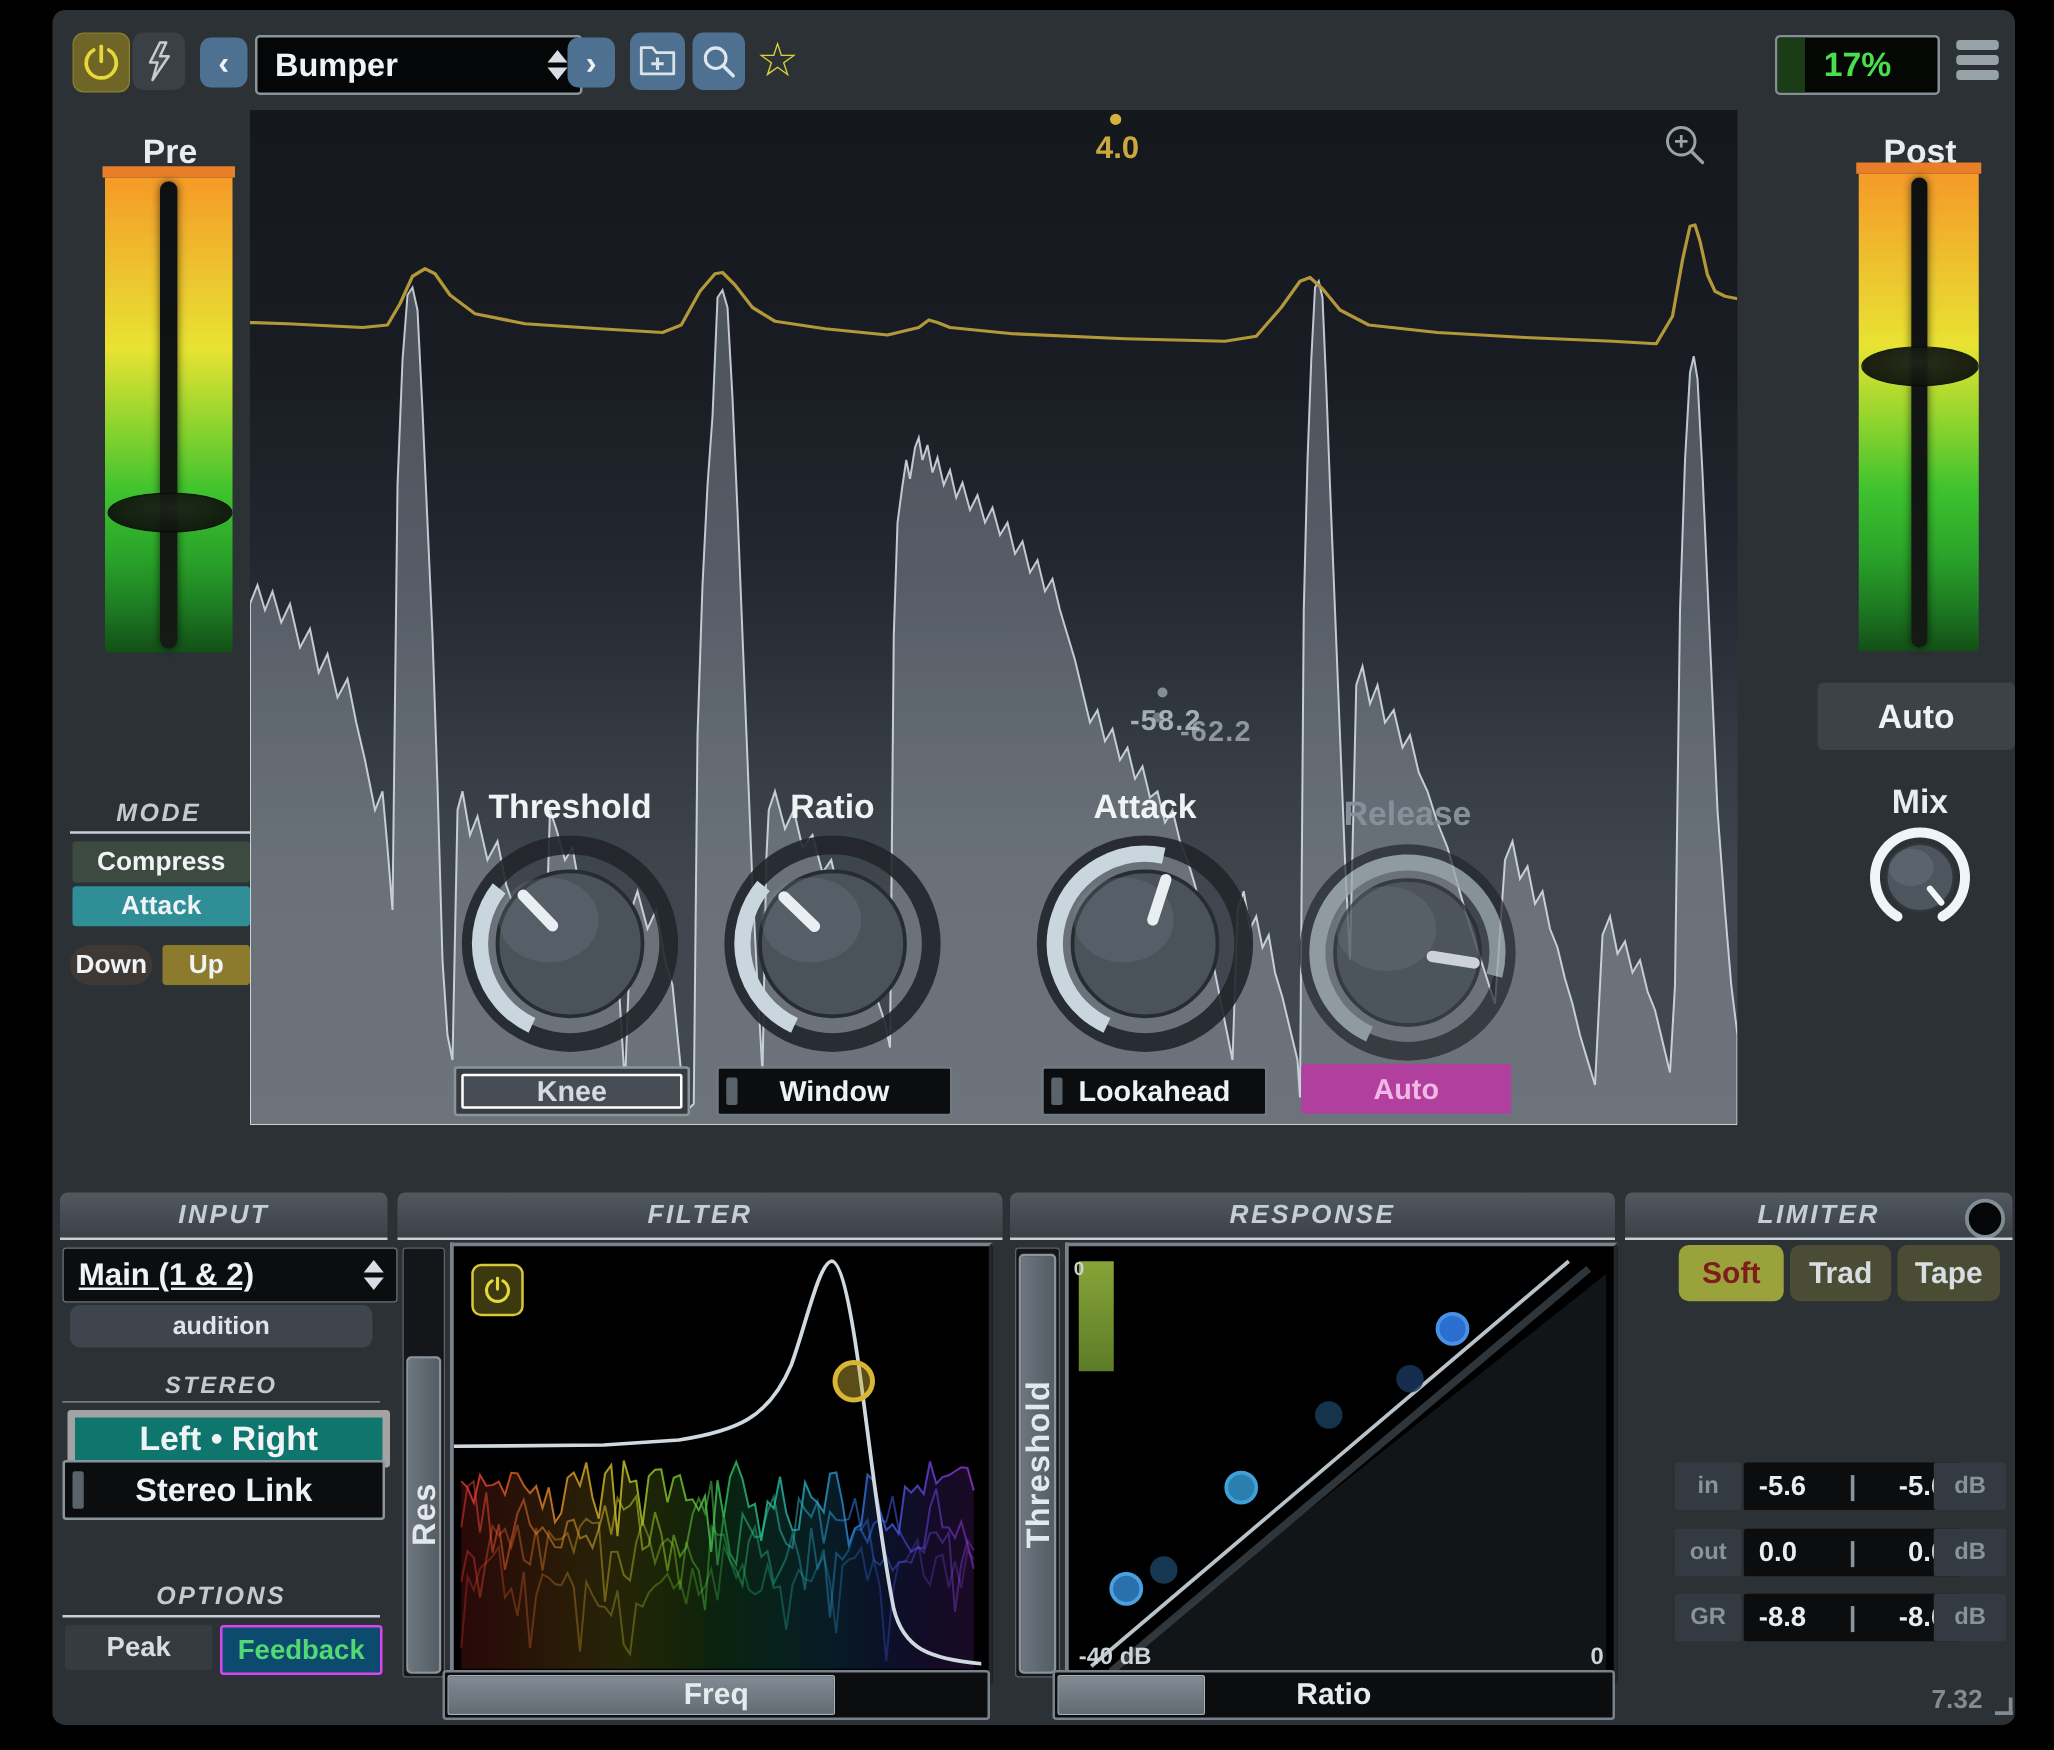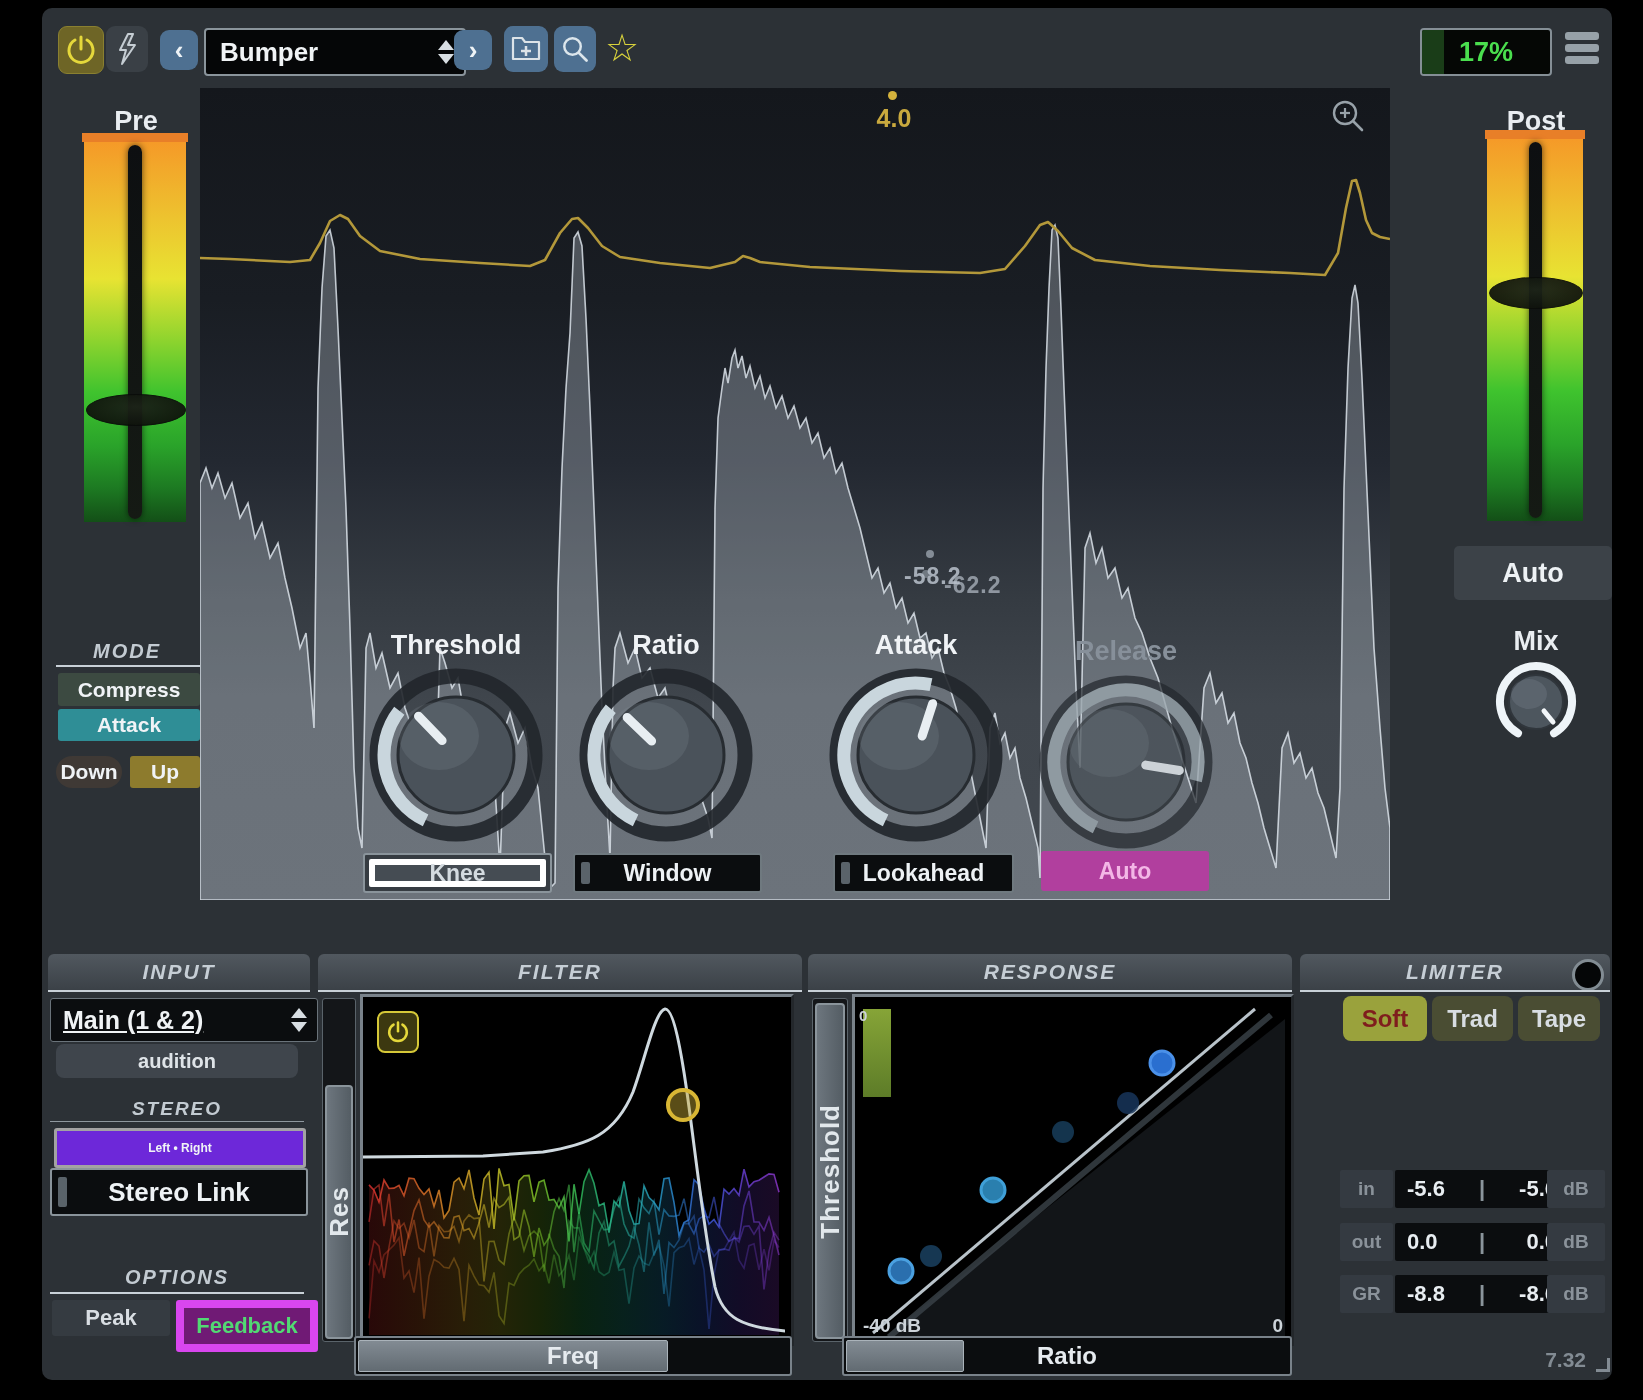--- a/index.html
+++ b/index.html
@@ -33,21 +33,21 @@
 
   
   .display{background:linear-gradient(180deg,#14171c 0%,#191d23 26%,#232831 46%,#353b42 63%,#40464d 76%,#42484f 100%);}
   .peak-val{color:#c9a93e;font-weight:bold;font-size:25px;text-align:center;}
   .ro{color:rgba(186,194,204,.85);font-weight:bold;font-size:23px;letter-spacing:1px;}
   .knob-label{color:#f0f3f6;font-weight:bold;font-size:27px;text-align:center;}
   .knob-label.dim{color:#87909a;}
 
   
   .kbtn-frame{background:#363c42;border:2px solid #8a949b;border-radius:3px;}
-  .kbtn-inner{position:absolute;inset:4px;background:#454c53;border:6px solid #ffffff;border-radius:2px;display:flex;align-items:center;justify-content:center;color:#d4dbe0;font-weight:bold;font-size:23px;}
+  .kbtn-inner{position:absolute;inset:4px;background:#454c53;border:2px solid #ffffff;border-radius:2px;display:flex;align-items:center;justify-content:center;color:#d4dbe0;font-weight:bold;font-size:23px;}
   .kbtn-black{background:#0b0d0f;border:2px solid #6f797f;border-radius:3px;color:#eef2f5;font-weight:bold;font-size:23px;}
   .tab{position:absolute;left:6px;top:7px;bottom:7px;width:9px;background:#5a636a;border-radius:2px;}
   .pink{background:#b13f9e;border-radius:3px;color:#f3b7e6;font-weight:bold;font-size:23px;}
 
   
   .shead{color:#c3cbd2;font-weight:bold;font-style:italic;font-size:20px;letter-spacing:2px;text-align:center;}
   .sline{background:#c8d0d7;height:2px;}
   .phead{background:linear-gradient(180deg,#51585f,#3b4147);border-radius:6px 6px 0 0;display:flex;align-items:center;justify-content:center;color:#c6ced5;font-weight:bold;font-style:italic;font-size:21px;letter-spacing:2px;}
 
   
@@ -253,33 +253,33 @@
     <span class="arrs">
           <span class="arr-up"></span>
           <span class="arr-dn"></span>
         </span>
   </div>
   <div class="abs mbtn" style="left:14px;top:1036px;width:242px;height:34px;background:#3f454c;border-radius:8px;font-size:20px;color:#dfe4e8;">
     <span>audition</span>
   </div>
   <div class="abs shead" style="left:8px;top:1090px;width:254px;font-size:19px;">STEREO</div>
   <div class="abs sline" style="left:8px;top:1113px;width:254px;height:1px;background:#8f989f;"></div>
-  <div class="abs mbtn" style="left:12px;top:1120px;width:246px;height:34px;background:#6d28d9;border:3px solid #a3a3a3;font-size:12px;">
+  <div class="abs mbtn" style="left:12px;top:1120px;width:246px;height:34px;background:#0f766e;border:6px solid #a3a3a3;font-size:27px;">
     <span>Left • Right</span>
   </div>
   <div class="abs kbtn-black ctr" style="left:8px;top:1160px;width:254px;height:44px;border-color:#8a949b;font-size:26px;">
     <span class="tab"></span>
     <span>Stereo Link</span>
   </div>
   <div class="abs shead" style="left:8px;top:1258px;width:254px;">OPTIONS</div>
   <div class="abs sline" style="left:8px;top:1284px;width:254px;"></div>
   <div class="abs mbtn" style="left:10px;top:1292px;width:118px;height:36px;background:#353b41;color:#d8dde2;font-size:22px;">
     <span>Peak</span>
   </div>
-  <div class="abs mbtn" style="left:134px;top:1292px;width:126px;height:36px;background:#701a75;border:8px solid #d946ef;color:#52d973;font-size:22px;">
+  <div class="abs mbtn" style="left:134px;top:1292px;width:126px;height:36px;background:#0c4a6e;border:2px solid #d946ef;color:#52d973;font-size:22px;">
     <span>Feedback</span>
   </div>
 
   <div class="abs phead" style="left:276px;top:946px;width:484px;height:36px;">
     <span>FILTER</span>
   </div>
   <div class="abs sline" style="left:276px;top:982px;width:484px;"></div>
   <div class="abs vtrack" style="left:280px;top:990px;width:32px;height:342px;">
     <div class="vhandle" style="top:25%;bottom:2px;">
       <span class="vtext">Res</span>

